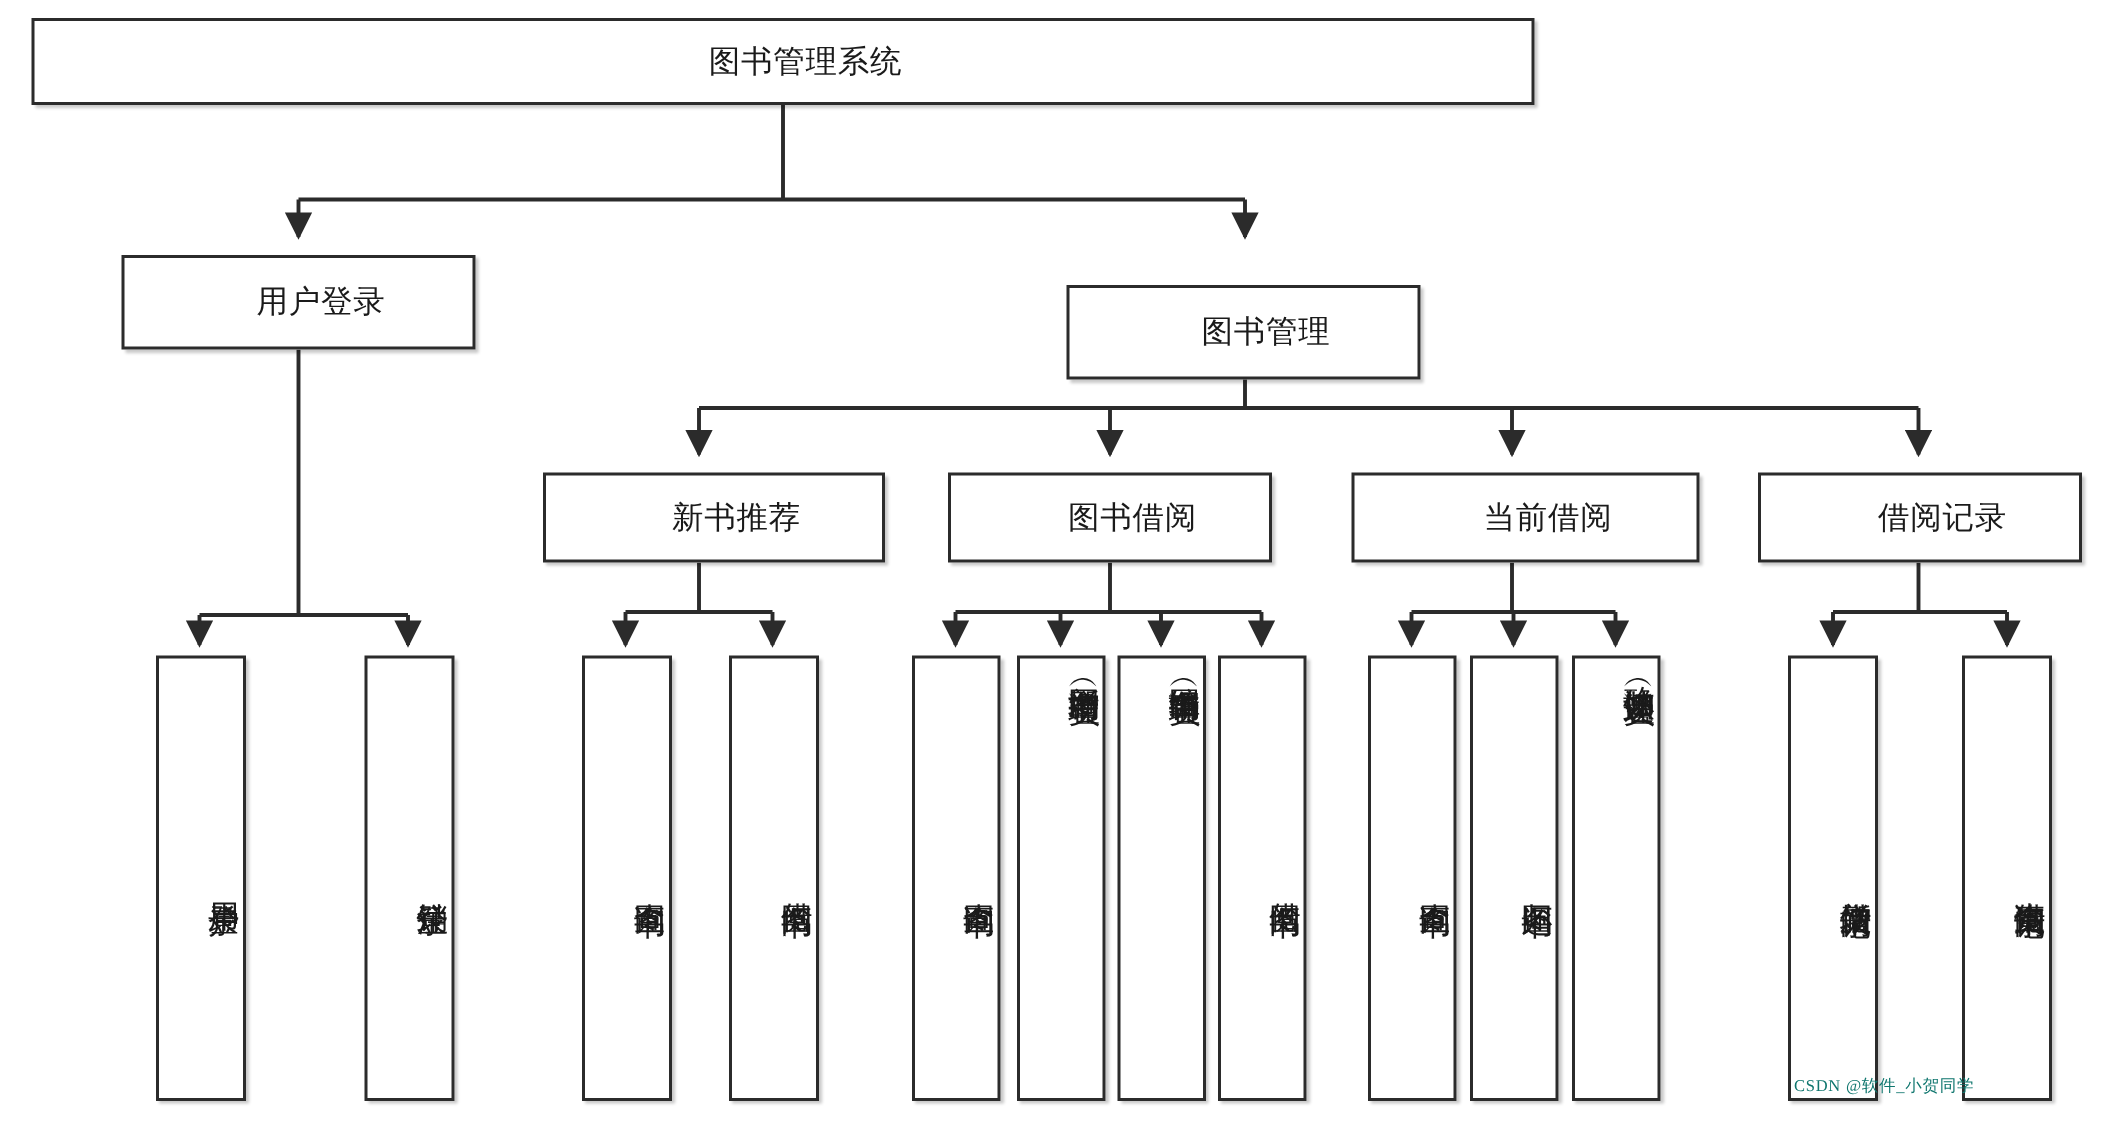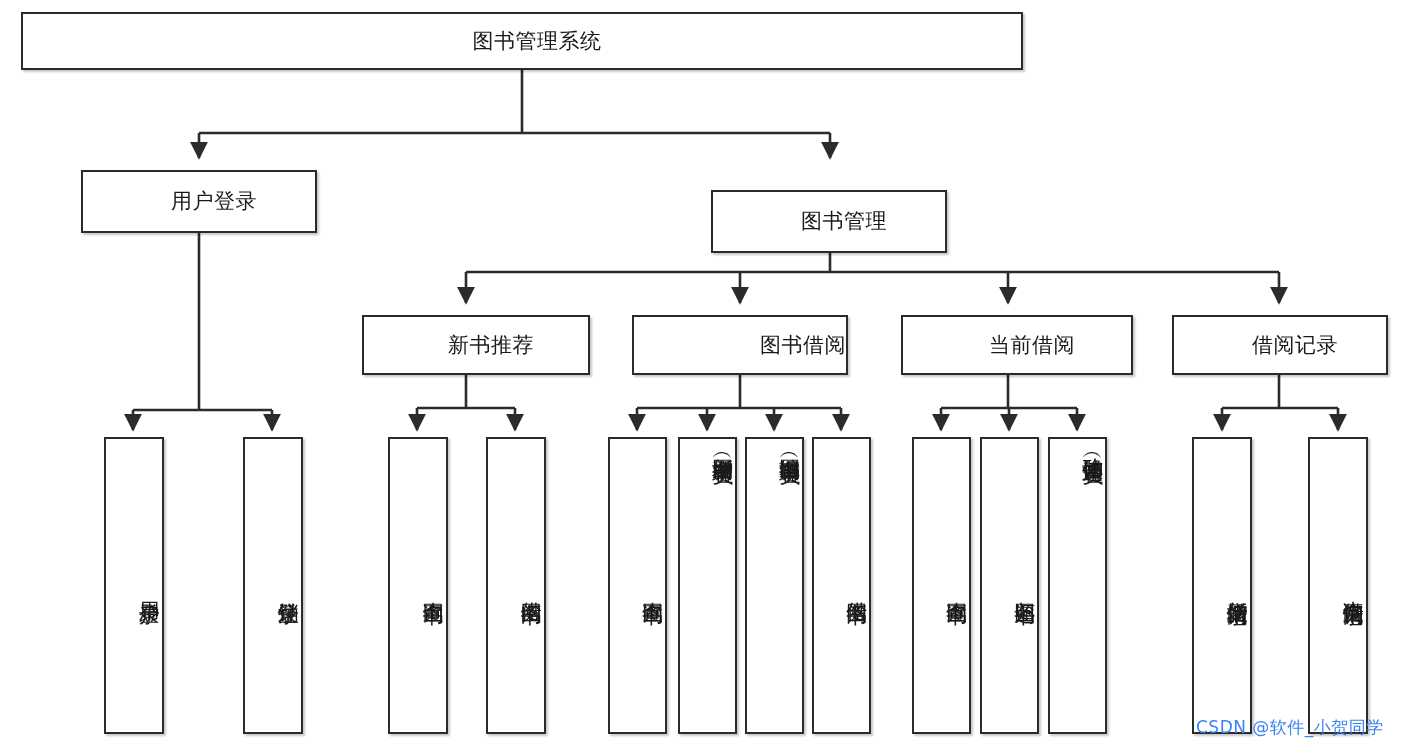--- a/index.html
+++ b/index.html
@@ -57,24 +57,25 @@
     line-height: 1.26;
     letter-spacing: 1px;
     white-space: normal;
     max-height: 100%;
   }
   .node.leaf.centered {
     align-items: center;
   }
   .watermark {
     position: absolute;
-    color: #3b82f6;
-    font-size: 17px;
+    color: #0f766e;
+    font-size: 11px;
     white-space: nowrap;
     letter-spacing: 0.5px;
+    font-family: Liberation Serif, serif;
   }
 </style>
 </head>
 <body>
 
 <div id="canvas">
 
   <svg class="wires" viewBox="0 0 1405 747" xmlns="http://www.w3.org/2000/svg">
     <defs>
       <marker id="arrow" viewBox="0 0 10 10" refX="9" refY="5" markerWidth="7" markerHeight="7" orient="auto-start-reverse">
@@ -132,21 +133,21 @@
   <div class="node" style="left:81px; top:170px; width:236px; height:63px;">
     <span class="label">用户登录</span>
   </div>
   <div class="node" style="left:711px; top:170px; width:236px; height:63px;margin-top:20px;">
     <span class="label">图书管理</span>
   </div>
 
   <div class="node" style="left:362px; top:315px; width:228px; height:60px;">
     <span class="label">新书推荐</span>
   </div>
-  <div class="node" style="left:632px; top:315px; width:216px; height:60px;justify-content:flex-end;">
+  <div class="node" style="left:632px; top:315px; width:216px; height:60px;">
     <span class="label">图书借阅</span>
   </div>
   <div class="node" style="left:901px; top:315px; width:232px; height:60px;">
     <span class="label">当前借阅</span>
   </div>
   <div class="node" style="left:1172px; top:315px; width:216px; height:60px;">
     <span class="label">借阅记录</span>
   </div>
 
   <div class="node leaf centered" style="left:104px; top:437px; width:60px; height:297px;">

